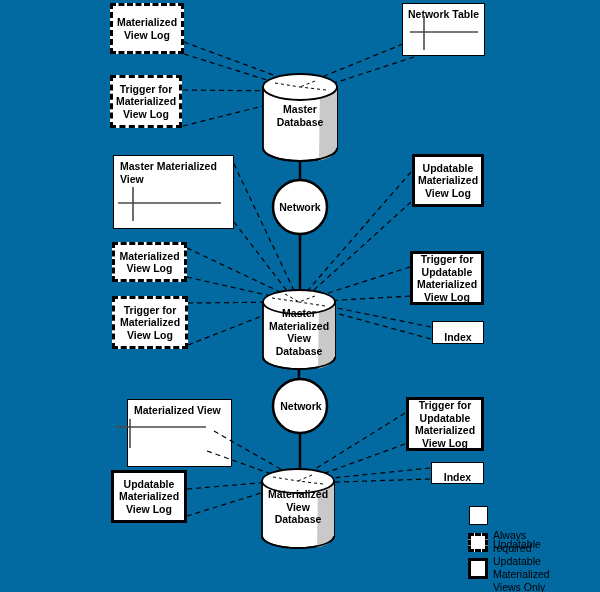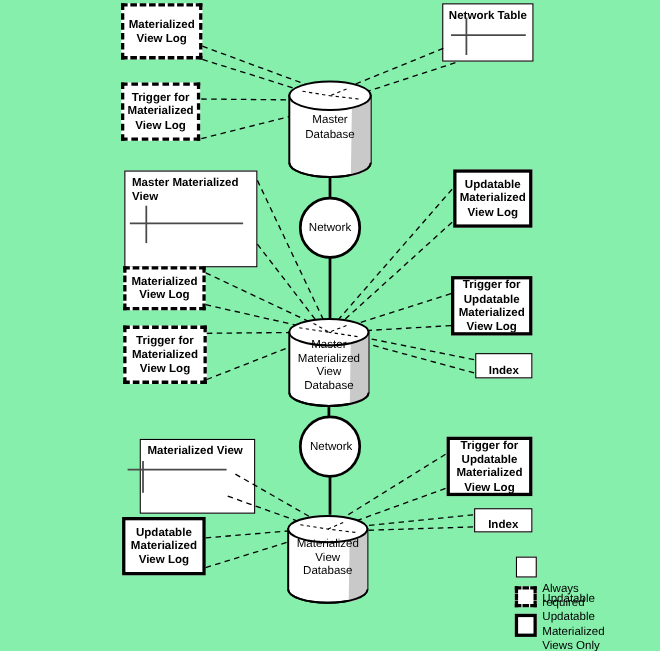--- a/index.html
+++ b/index.html
@@ -1,33 +1,33 @@
 <!DOCTYPE html>
 <html><head>
 <meta charset="utf-8">
 <style>
   html,body{margin:0;padding:0;background:#ffffff;}
-  #scene{position:relative;width:600px;height:592px;background:#86efac;overflow:hidden;
+  #scene{position:relative;width:600px;height:592px;background:#0369a1;overflow:hidden;
          font-family:"Liberation Sans",sans-serif;}
   
   .box{position:absolute;background:#ffffff;box-sizing:border-box;z-index:1;
        display:flex;align-items:center;justify-content:center;}
   .b-required{border:1.5px solid #000;align-items:flex-end;}
   .b-optional{border:3px dashed #000;}
   .b-updatable{border:3.5px solid #000;}
   .lbl{font-size:10.5px;line-height:12.5px;font-weight:bold;color:#000;
        white-space:pre-line;text-align:center;}
   .box.align-tl{align-items:flex-start;justify-content:flex-start;padding:4px 0 0 6px;}
   .box.align-tl .lbl{text-align:left;}
   .box.align-tc{align-items:flex-start;padding-top:4px;}
   
   #overlay{position:absolute;left:0;top:0;z-index:2;pointer-events:none;}
   
   .float-lbl{position:absolute;z-index:3;font-size:10.5px;line-height:12.5px;
-             font-weight:normal;color:#000;white-space:pre-line;text-align:center;}
+             font-weight:bold;color:#000;white-space:pre-line;text-align:center;}
   
   .legend-swatch{position:absolute;background:#fff;box-sizing:border-box;z-index:1;}
   .legend-label{position:absolute;z-index:1;font-size:10.5px;line-height:13px;
                 font-weight:normal;color:#000;white-space:pre-line;text-align:left;}
 </style>
 </head>
 <body>
 
 <div id="scene">
 
@@ -39,21 +39,21 @@
   <div class="box b-optional" style="left:110px;top:75px;width:72px;height:53px;">
     <div class="lbl">Trigger for
 Materialized
 View Log</div>
   </div>
 
   <div class="box b-required align-tc" style="left:402px;top:3px;width:83px;height:53px;">
     <div class="lbl">Network Table</div>
   </div>
 
-  <div class="box b-required align-tl" style="left:113px;top:155px;width:121px;height:88px;">
+  <div class="box b-required align-tl" style="left:113px;top:155px;width:121px;height:74px;">
     <div class="lbl">Master Materialized
 View</div>
   </div>
 
   <div class="box b-updatable" style="left:412px;top:154px;width:72px;height:53px;">
     <div class="lbl">Updatable
 Materialized
 View Log</div>
   </div>
 

